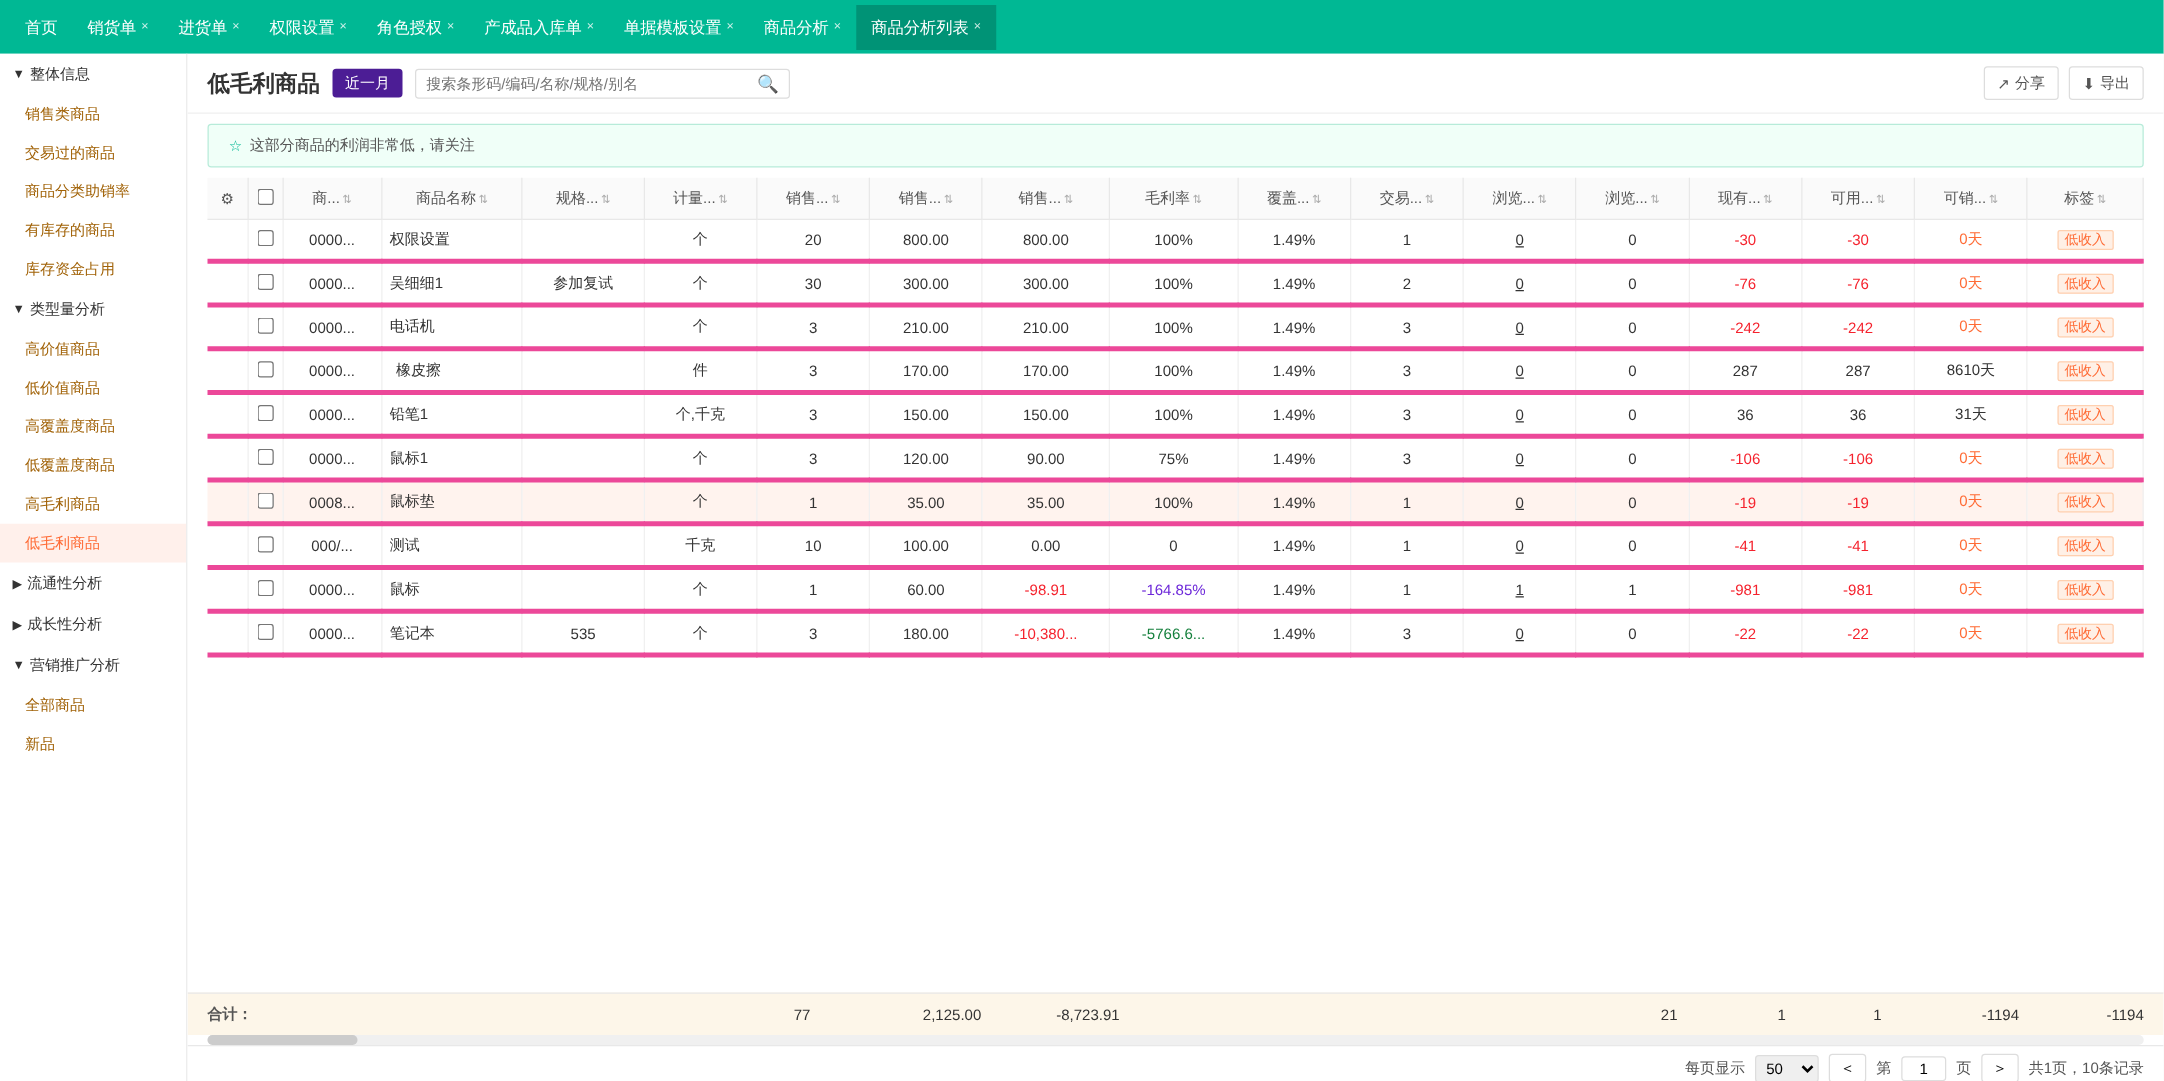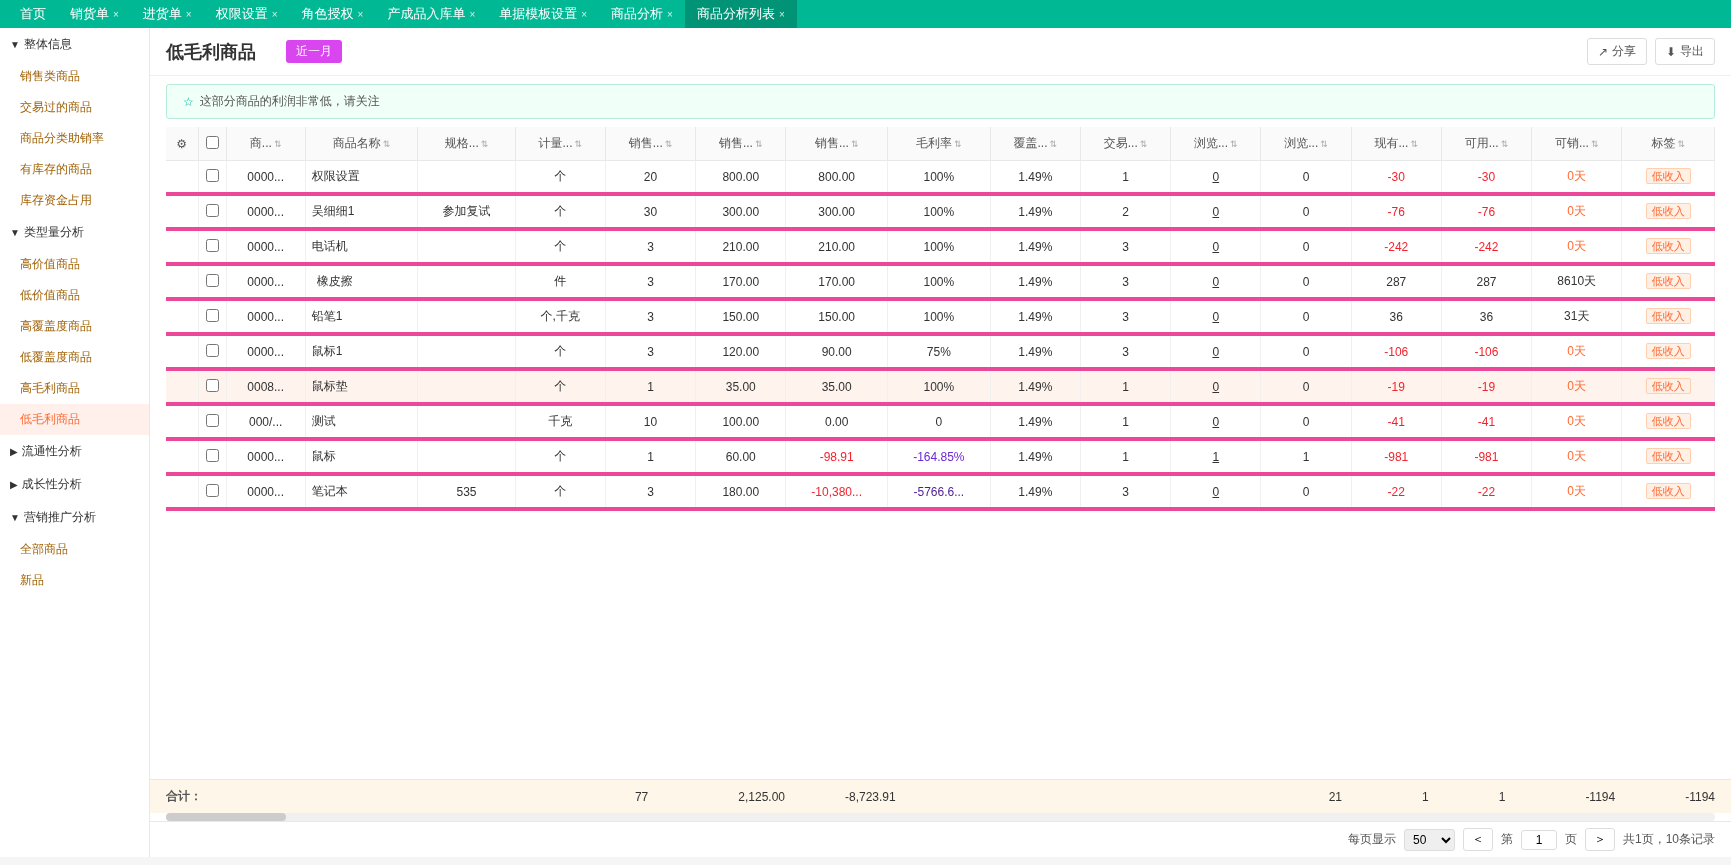--- a/index.html
+++ b/index.html
@@ -3,21 +3,21 @@
   <meta charset="utf-8">
   <style>
     * { box-sizing: border-box; margin: 0; padding: 0; }
     body { font-family: 'Microsoft YaHei', Arial, sans-serif; font-size: 12px; background: #f5f5f5; color: #333; }
 
     
     .top-nav {
       background: #00b894;
       display: flex;
       align-items: center;
-      height: 28px;
+      height: 43px;
       padding: 0 8px;
     }
     .top-nav-item {
       color: #fff;
       padding: 0 12px;
       height: 36px;
       display: flex;
       align-items: center;
       cursor: pointer;
       font-size: 13px;
@@ -73,28 +73,27 @@
       padding: 10px 16px;
       border-bottom: 1px solid #f0f0f0;
       gap: 10px;
     }
     .page-title {
       font-size: 18px;
       font-weight: bold;
       color: #333;
     }
     .filter-btn {
-      background: #d946ef;
+      background: #4c1d95;
       color: #fff;
       border: none;
       padding: 3px 10px;
       border-radius: 3px;
       cursor: pointer;
       font-size: 12px;
-      margin-left: 20px;
     }
     .search-box {
       display: flex;
       align-items: center;
       border: 1px solid #ddd;
       border-radius: 3px;
       padding: 3px 8px;
       flex: 1;
       max-width: 300px;
     }
@@ -329,20 +328,24 @@
     </div>
     <div class="sidebar-item">全部商品</div>
     <div class="sidebar-item">新品</div>
   </div>
 
   <div class="content-area">
 
     <div class="page-header">
       <span class="page-title">低毛利商品</span>
       <button class="filter-btn">近一月</button>
+      <div class="search-box">
+        <input type="text" style="background: transparent;" placeholder="搜索条形码/编码/名称/规格/别名">
+        <span style="color:#aaa; font-size:14px;">🔍</span>
+      </div>
       <div class="header-actions">
         <button class="action-btn">
           <span>↗</span>
           <span>分享</span>
         </button>
         <button class="action-btn">
           <span>⬇</span>
           <span>导出</span>
         </button>
       </div>
@@ -562,21 +565,21 @@
             <tr>
       <td></td>
       <td><input type="checkbox" style=""></td>
       <td>0000...</td>
       <td style="text-align:left;">笔记本</td>
       <td>535</td>
       <td>个</td>
       <td>3</td>
       <td>180.00</td>
       <td style="color:#f5222d;">-10,380...</td>
-      <td style="color:#4c1d95;">-5766.6...</td>
+      <td style="color:#15803d;">-5766.6...</td>
       <td>1.49%</td>
       <td>3</td>
       <td class="underline">0</td>
       <td>0</td>
       <td style="color:#f5222d;">-22</td>
       <td style="color:#f5222d;">-22</td>
       <td style="color:#ff6b35;">0天</td>
       <td><span class="tag-badge">低收入</span></td>
     </tr>
           </tbody>

